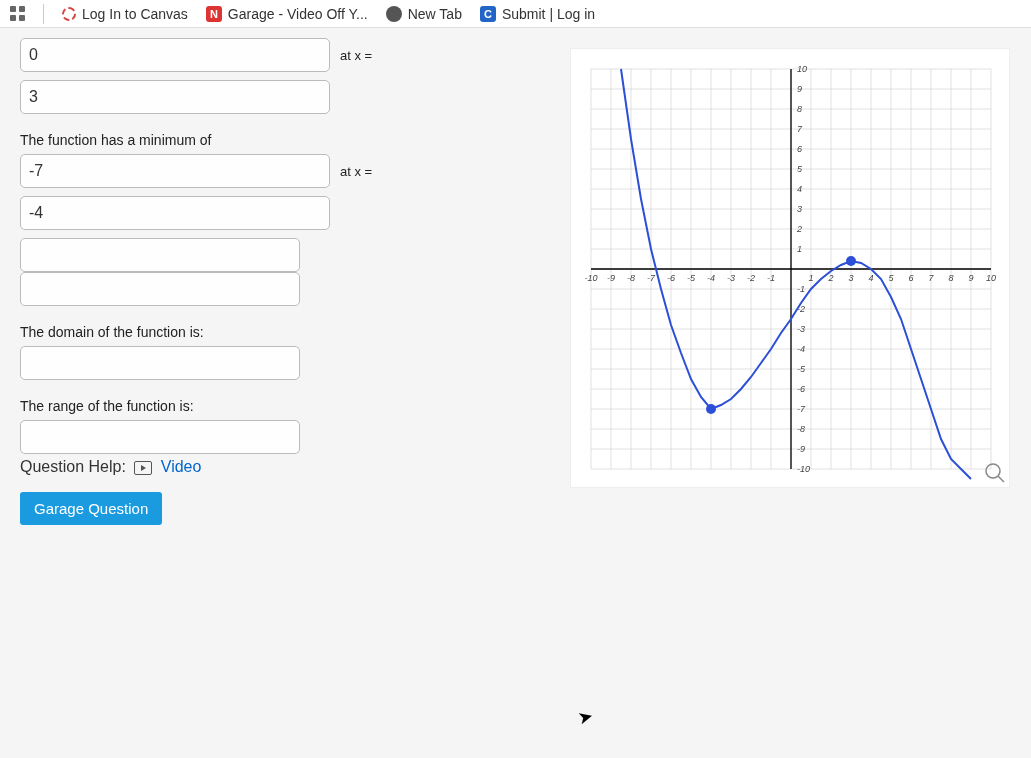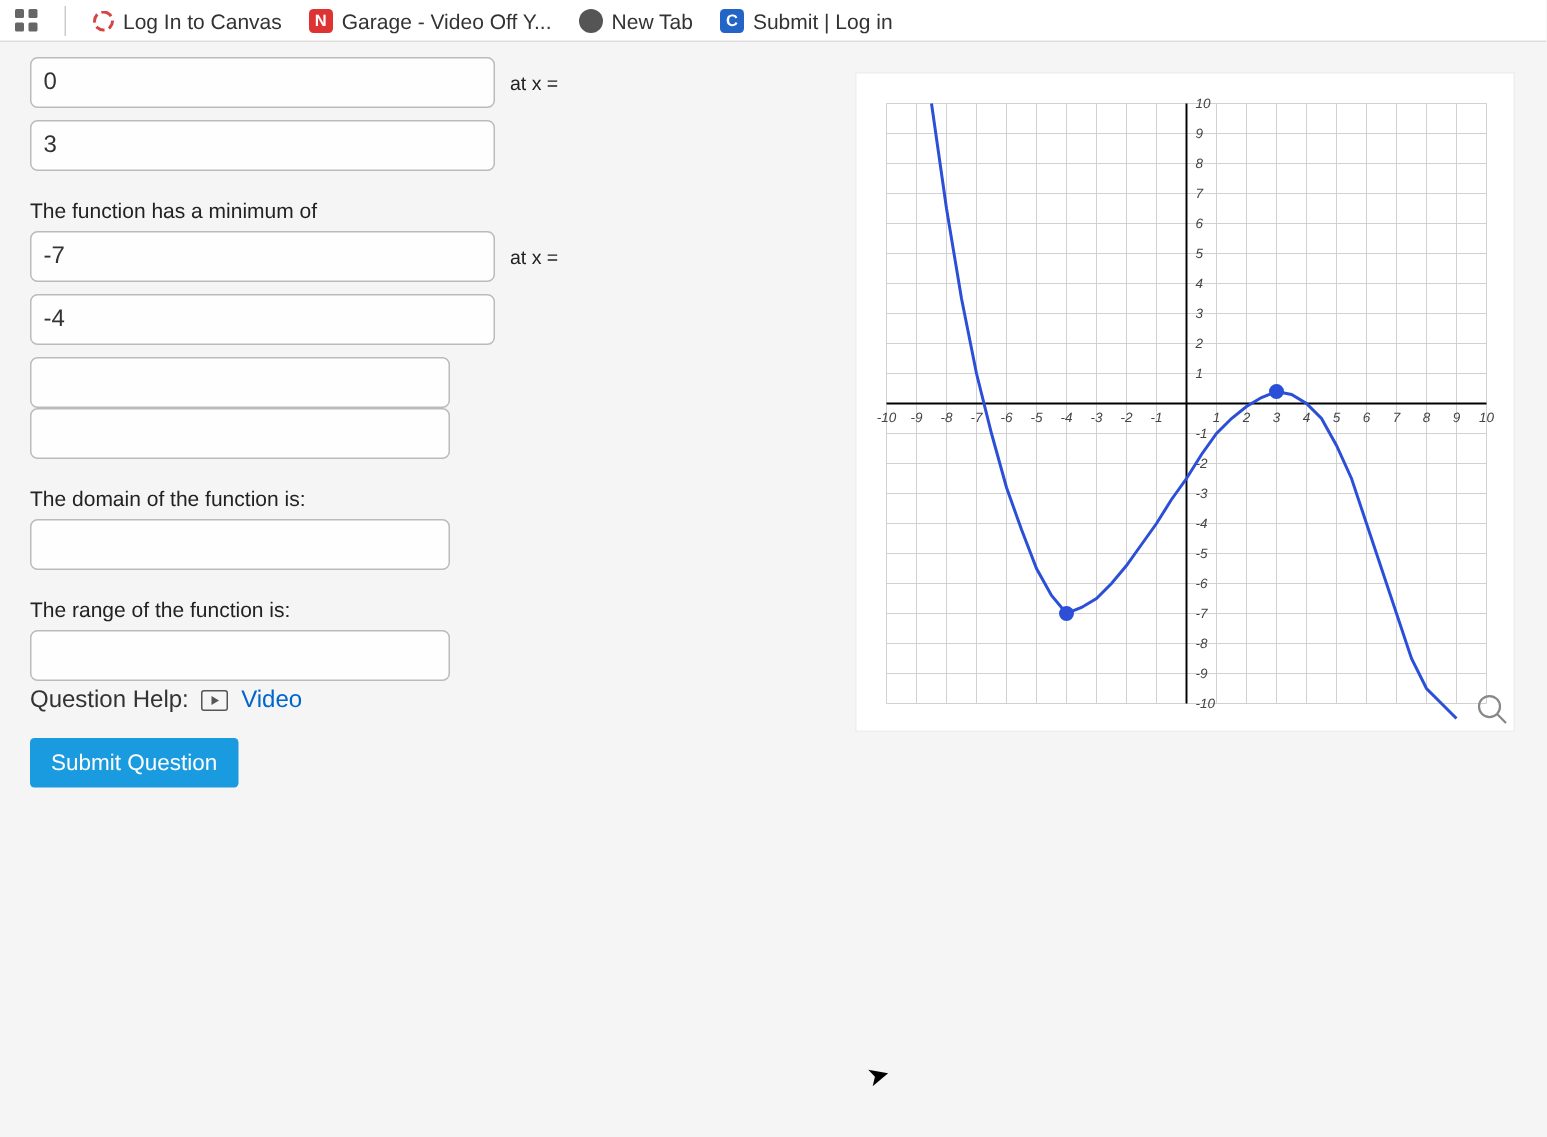--- a/index.html
+++ b/index.html
@@ -151,21 +151,21 @@
 
     <div class="prompt">The range of the function is:</div>
     <input class="small-input" value="" style="">
 
     <div class="help-row">
       <span>Question Help:</span>
       <span class="video-icon"></span>
       <span class="video-link">Video</span>
     </div>
 
-    <button class="submit-btn">Submit Question</button>
+    <button class="submit-btn">Garage Question</button>
   </div>
 
   <div class="right-col">
     <svg class="graph" id="graph-svg" width="440" height="440">
         <line x1="20" y1="420" x2="20" y2="20" stroke="#ccc" stroke-width="0.6"></line>
         <line x1="40" y1="420" x2="40" y2="20" stroke="#ccc" stroke-width="0.6"></line>
         <line x1="60" y1="420" x2="60" y2="20" stroke="#ccc" stroke-width="0.6"></line>
         <line x1="80" y1="420" x2="80" y2="20" stroke="#ccc" stroke-width="0.6"></line>
         <line x1="100" y1="420" x2="100" y2="20" stroke="#ccc" stroke-width="0.6"></line>
         <line x1="120" y1="420" x2="120" y2="20" stroke="#ccc" stroke-width="0.6"></line>

